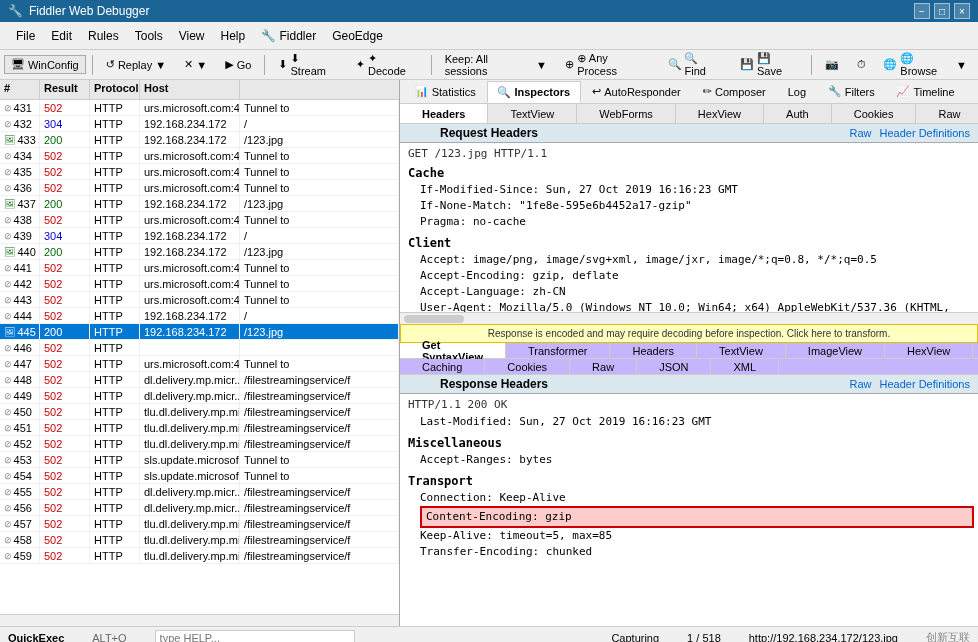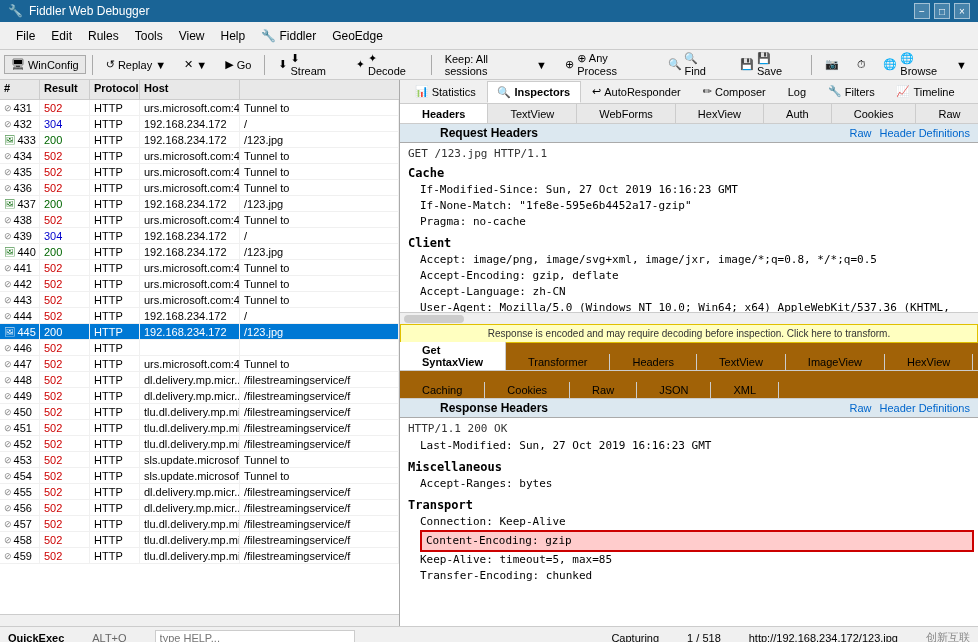--- a/index.html
+++ b/index.html
@@ -83,21 +83,21 @@
     .header-group-title { font-weight: bold; font-size: 12px; margin-top: 6px; margin-bottom: 2px; }
     .header-item { margin-left: 12px; line-height: 16px; }
     
     
     .scrollbar-h { height: 12px; background: #f0f0f0; border-top: 1px solid #ccc; display: flex; align-items: center; }
     
     
     .transform-notice { background: #ffffc0; border: 1px solid #e0c000; padding: 3px 8px; font-size: 10px; text-align: center; color: #333; }
     
     
-    .response-sub-tabs { display: flex; background: #a16207; border-bottom: 1px solid #ccc; height: 28px; align-items: flex-end; }
+    .response-sub-tabs { display: flex; background: #c4b5fd; border-bottom: 1px solid #ccc; height: 16px; }
     
     
     .response-section { display: flex; flex-direction: column; overflow: hidden; flex: 1; }
     
     
     .status-bar { background: #f0f0f0; height: 22px; display: flex; align-items: center; padding: 0 8px; border-top: 1px solid #ccc; font-size: 11px; gap: 28px; }
   </style>
 </head>
 <body>
 

